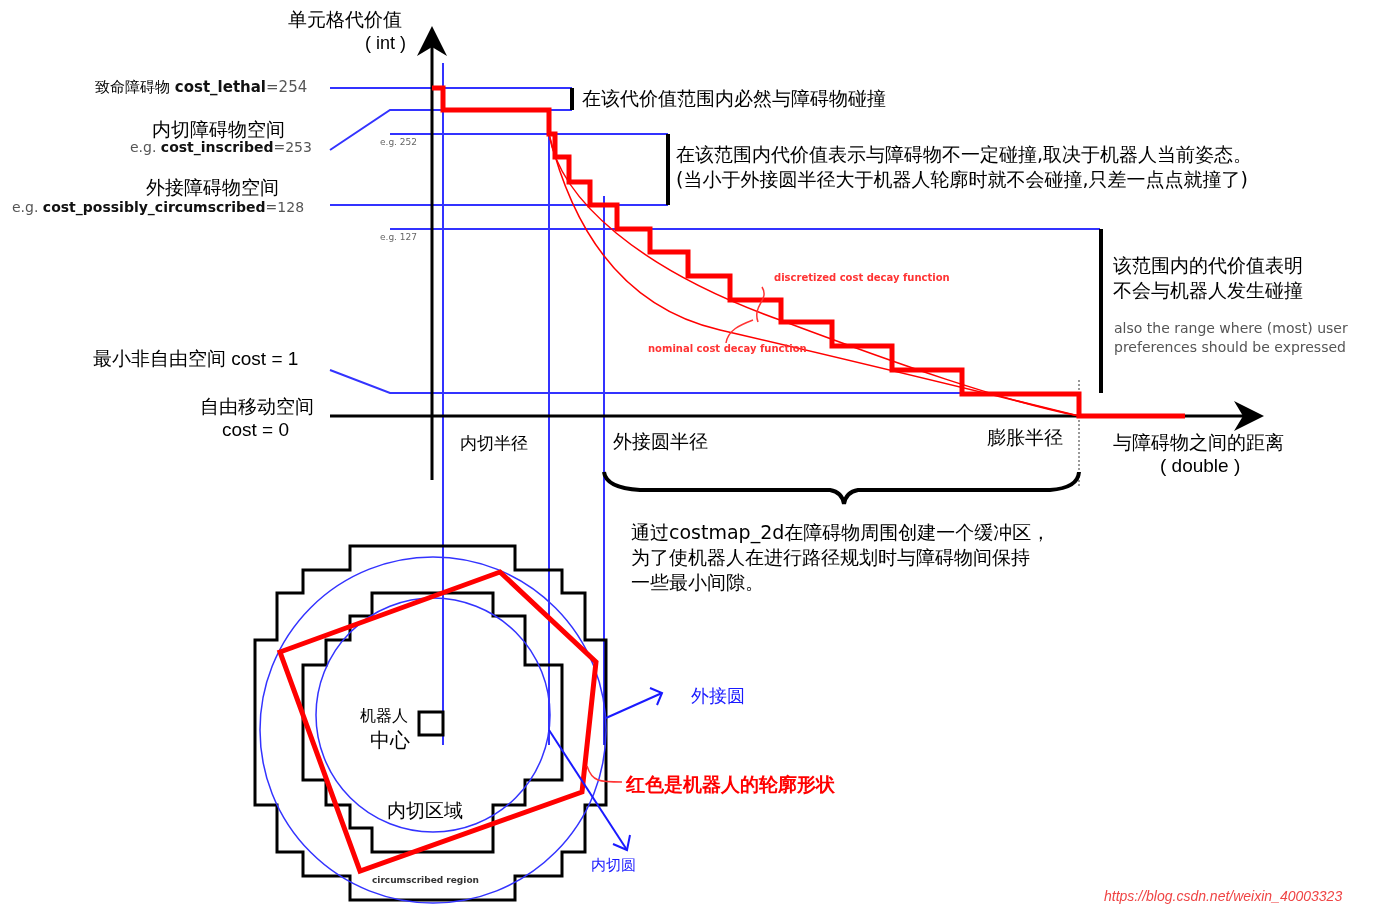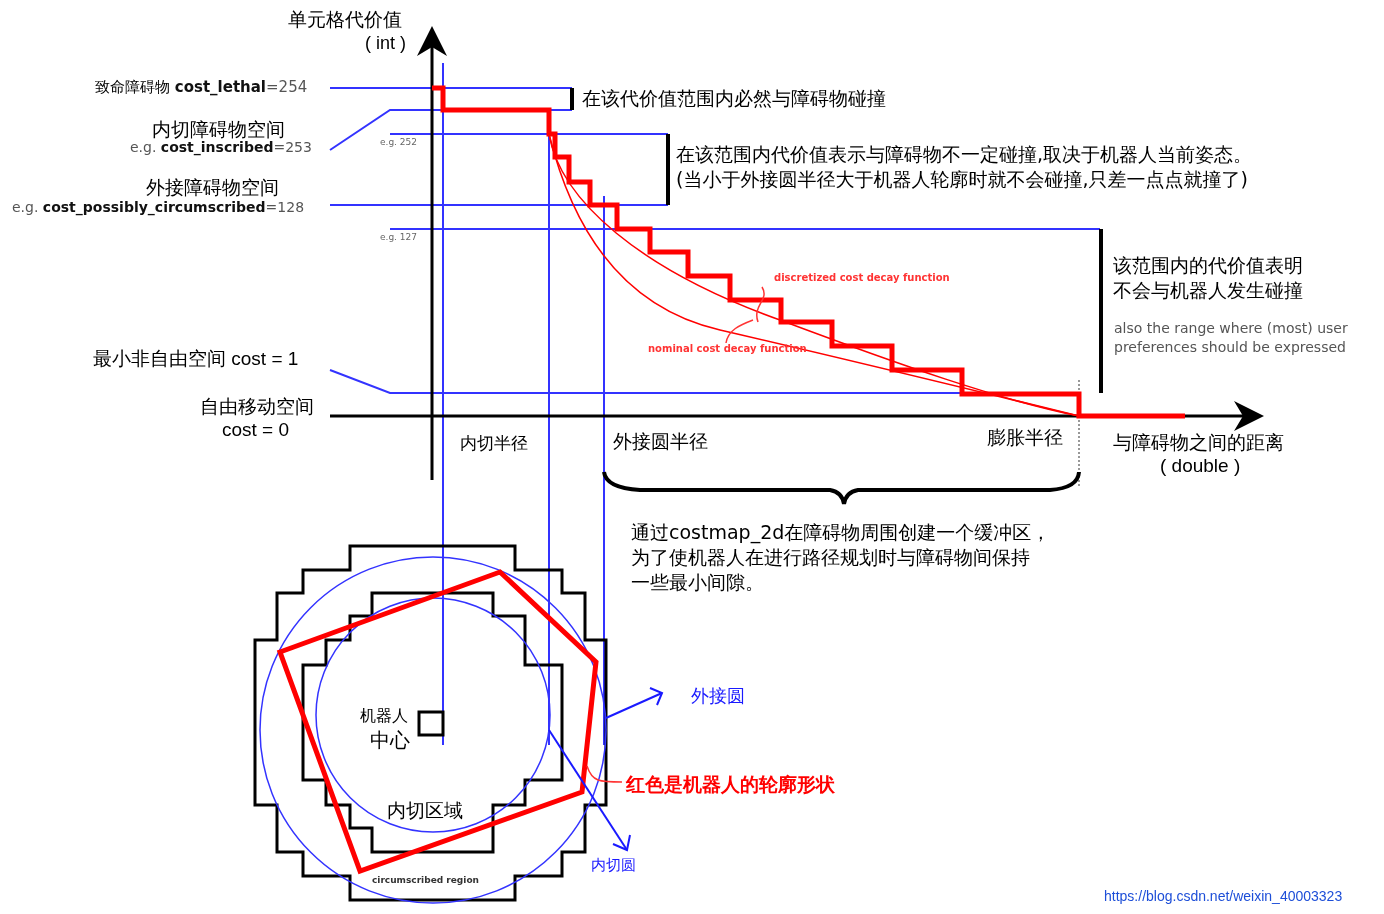--- a/index.html
+++ b/index.html
@@ -129,14 +129,14 @@
 <div class="t zh" style="left:631px;top:570px;">一些最小间隙。</div>
 
 <div class="t center" style="left:360px;top:706px;font-size:16px;">机器人</div>
 <div class="t center" style="left:370px;top:727px;font-size:20px;">中心</div>
 <div class="t zh" style="left:387px;top:798px;">内切区域</div>
 <div class="t" style="left:372px;top:875px;font-size:9px;font-weight:bold;color:#333;">circumscribed region</div>
 <div class="t zh blue" style="left:691px;top:684px;font-size:18px;">外接圆</div>
 <div class="t zh red" style="left:626px;top:772px;color:#ff0000;font-weight:bold;">红色是机器人的轮廓形状</div>
 <div class="t blue" style="left:591px;top:856px;font-size:15px;">内切圆</div>
 
-<div class="t en" style="left:1104px;top:888px;font-size:14px;color:#1d4ed8;">https://blog.csdn.net/weixin_40003323</div>
+<div class="t en" style="left:1104px;top:888px;font-size:14px;color:#ef4444;font-style:italic;">https://blog.csdn.net/weixin_40003323</div>
 <div class="t en" style="left:1236px;top:889px;font-size:14px;color:#666;margin-top:24px;">CSDN @Gene_2022</div>
 
 </body></html>

